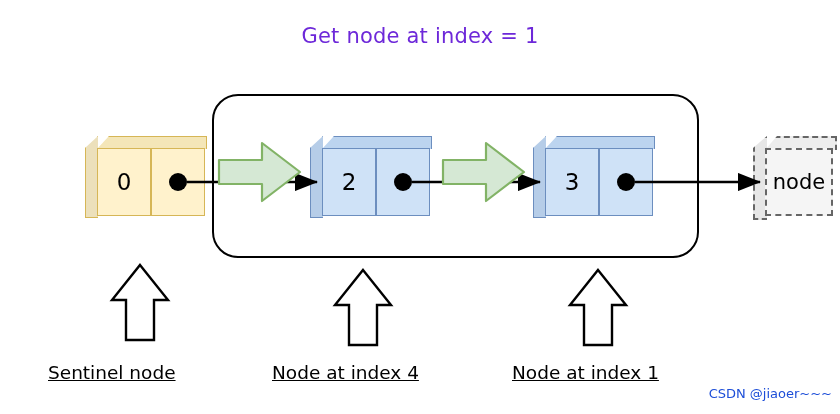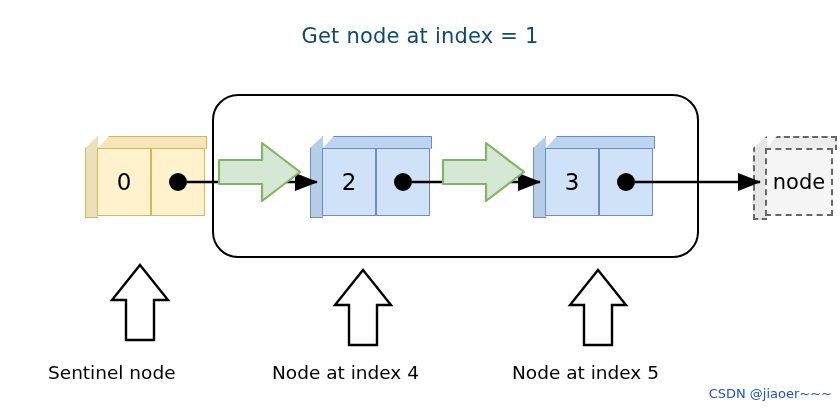--- a/index.html
+++ b/index.html
@@ -15,21 +15,21 @@
     font-family: "DejaVu Sans", sans-serif;
     overflow: hidden;
   }
   .title {
     position: absolute;
     left: 0;
     top: 24px;
     width: 840px;
     text-align: center;
     font-size: 21px;
-    color: #0c4a6e;
+    color: #6d28d9;
     letter-spacing: 0.2px;
   }
   
   .group-box {
     position: absolute;
     left: 212px;
     top: 94px;
     width: 487px;
     height: 164px;
     border: 2.5px solid #000000;
@@ -142,20 +142,21 @@
     left: 0; top: 0;
     width: 840px; height: 414px;
     pointer-events: none;
   }
   
   .caption {
     position: absolute;
     font-size: 18.5px;
     color: #000000;
     white-space: nowrap;
+    text-decoration: underline;
   }
   .watermark {
     position: absolute;
     right: 8px;
     top: 386px;
     font-size: 13px;
     color: #1d4ed8;
     white-space: nowrap;
   }
 </style>
@@ -224,16 +225,16 @@
 
     <polygon points="140,265 168,300 154,300 154,340 126,340 126,300 112,300" fill="#ffffff" stroke="#000000" stroke-width="2.4" stroke-linejoin="miter"></polygon>
 
     <polygon points="363,270 391,305 377,305 377,345 349,345 349,305 335,305" fill="#ffffff" stroke="#000000" stroke-width="2.4" stroke-linejoin="miter"></polygon>
 
     <polygon points="598,270 626,305 612,305 612,345 584,345 584,305 570,305" fill="#ffffff" stroke="#000000" stroke-width="2.4" stroke-linejoin="miter"></polygon>
   </svg>
 
   <div class="caption" style="left:48px; top:362px;">Sentinel node</div>
   <div class="caption" style="left:272px; top:362px;">Node at index 4</div>
-  <div class="caption" style="left:512px; top:362px;">Node at index 5</div>
+  <div class="caption" style="left:512px; top:362px;">Node at index 1</div>
 
   <div class="watermark">CSDN @jiaoer~~~</div>
 </div>
 
 </body></html>

